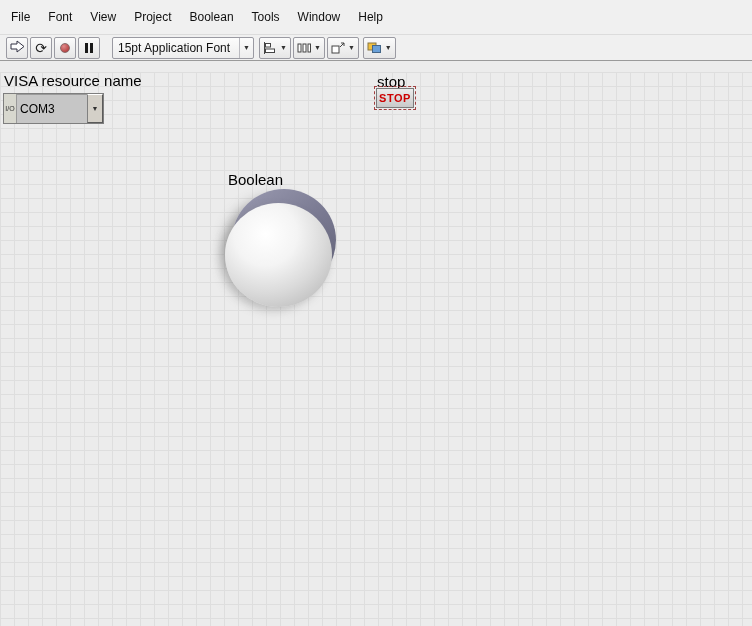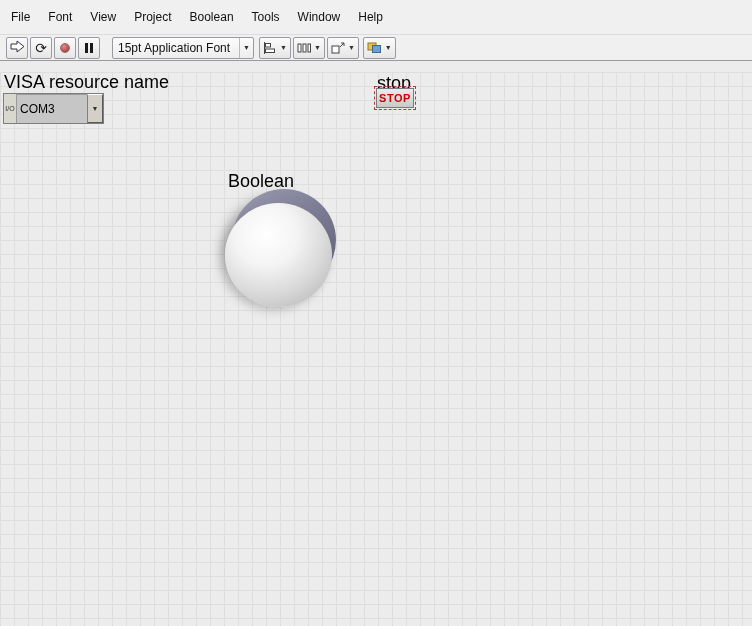--- a/index.html
+++ b/index.html
@@ -72,21 +72,21 @@
 
   
   .panel {
     position: absolute; top: 72px; left: 0; right: 0; bottom: 0;
     background-color: #ececec;
     background-image:
       linear-gradient(to right, #dedede 1px, transparent 1px),
       linear-gradient(to bottom, #dedede 1px, transparent 1px);
     background-size: 14px 14px;
   }
-  .ctl-label { position: absolute; font-size: 18px; color: #000; white-space: nowrap; }
+  .ctl-label { position: absolute; font-size: 15px; color: #000; white-space: nowrap; }
 
   
   .visa-label { left: 4px; top: 0px; }
   .visa-combo {
     position: absolute; left: 3px; top: 21px; width: 101px; height: 31px;
     display: flex; align-items: stretch;
     background: #c6c6c6; border: 1px solid #7e7e7e;
     box-shadow: inset 1px 1px 0 #9a9a9a;
   }
   .visa-io {

